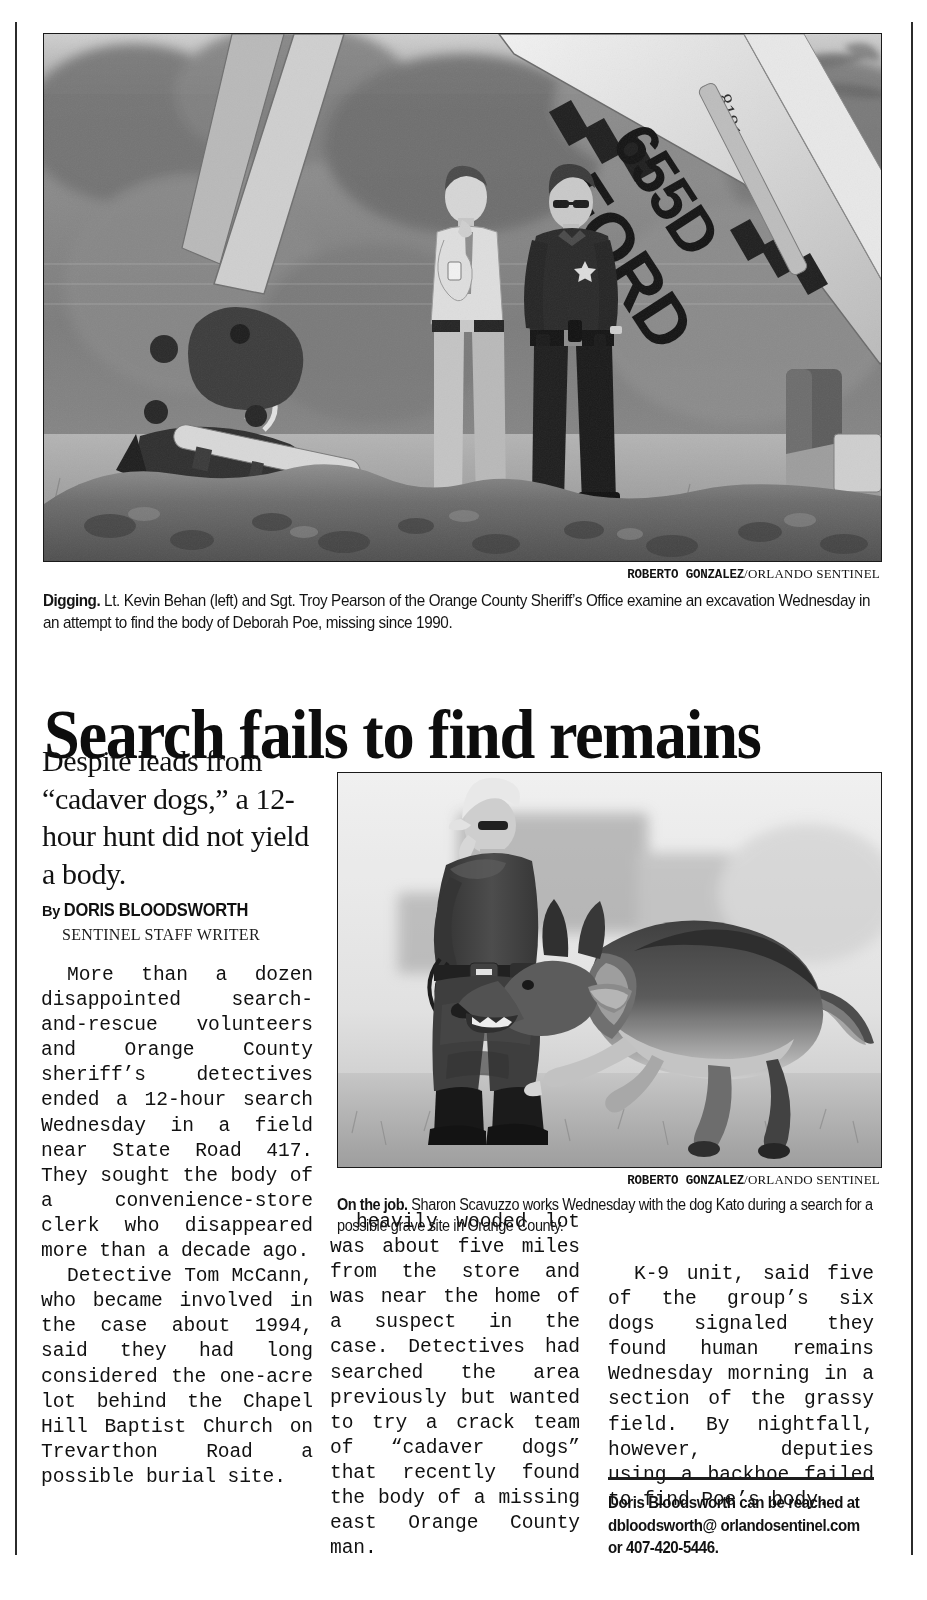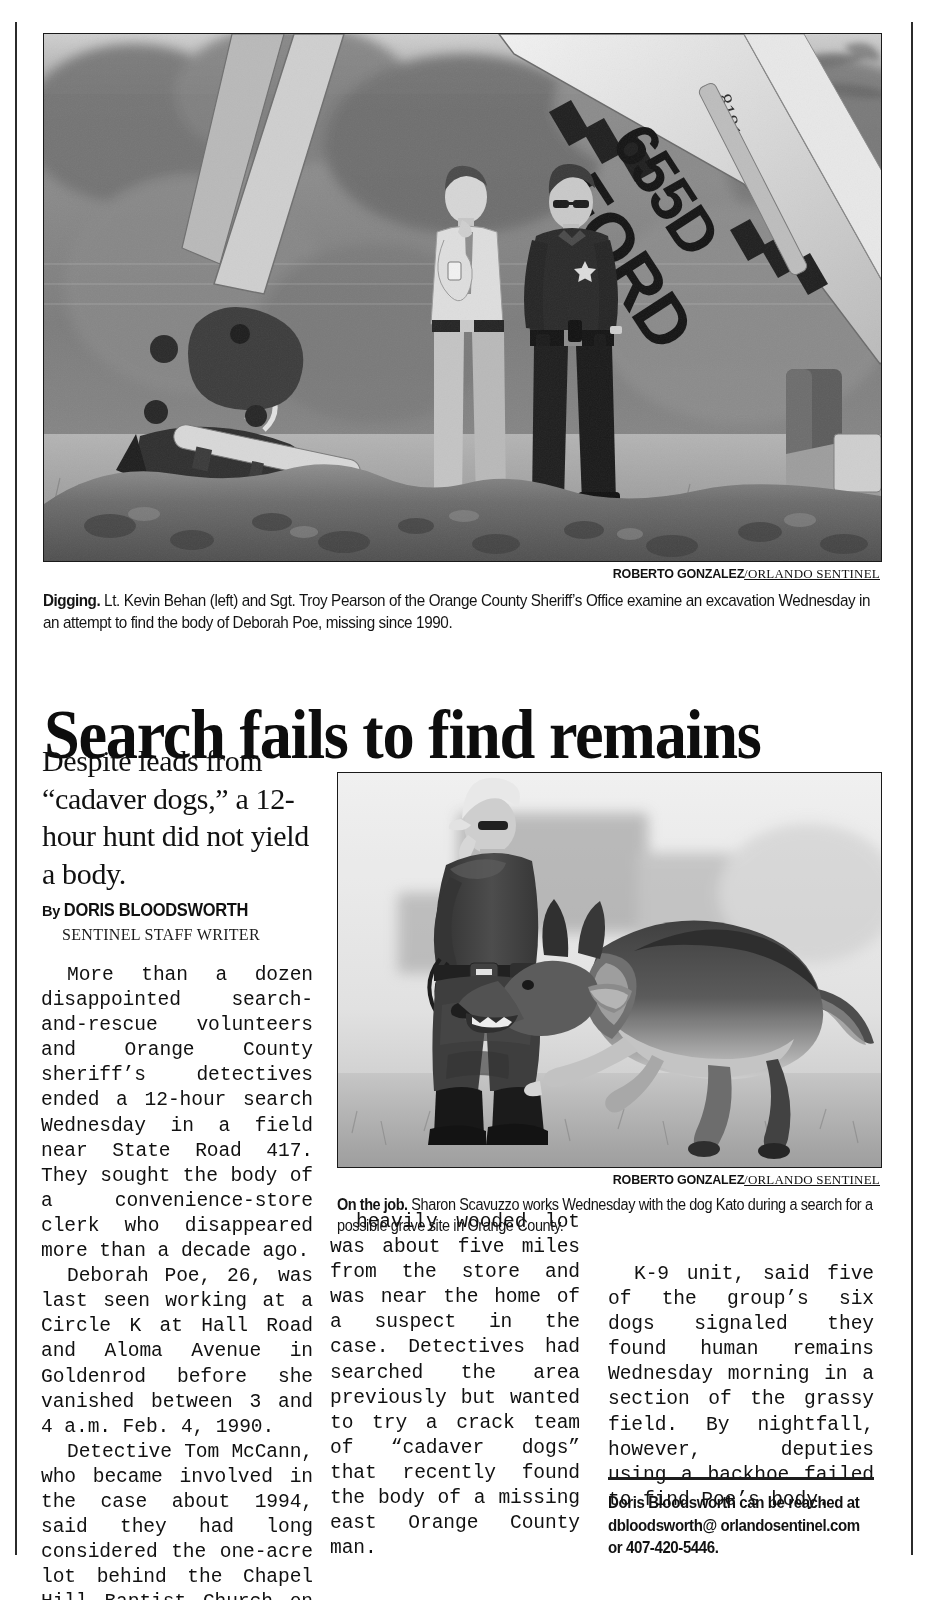--- a/index.html
+++ b/index.html
@@ -22,27 +22,27 @@
   #photo-top{left:43px;top:33px;width:837px;height:527px;}
   #photo-dog{left:337px;top:772px;width:543px;height:394px;}
   .photo svg{display:block;width:100%;height:100%;}
 
   
   .credit{
     position:absolute;text-align:right;
     font-size:12.5px;letter-spacing:.1px;white-space:nowrap;
   }
   .credit .shooter{
-    font-family:Liberation Sans, sans-serif;
+    font-family:Liberation Mono, monospace;
     font-weight:bold;font-size:12.5px;
     letter-spacing:-.2px;
   }
   .credit .paper{
     font-family:"Liberation Serif", serif;
-    font-size:13px;letter-spacing:.2px;text-decoration:underline;
+    font-size:13px;letter-spacing:.2px;
   }
   #credit-top{left:43px;top:566px;width:837px;}
   #credit-dog{left:337px;top:1172px;width:543px;}
 
   
   .caption{
     position:absolute;
     font-family:"Liberation Sans", sans-serif;
     font-size:16.4px;line-height:21.5px;
     letter-spacing:-.42px;
@@ -490,21 +490,20 @@
       <rect width="543" height="394" filter="url(#grain2)" opacity=".45"></rect>
     </svg>
   </div>
 
   <div class="credit" id="credit-dog"><span class="shooter">ROBERTO GONZALEZ</span><span class="paper">/ORLANDO SENTINEL</span></div>
 
   <div class="caption" id="caption-dog"><b>On the job.</b><span> Sharon Scavuzzo works Wednesday with the dog Kato during a search for a possible grave site in Orange County.</span></div>
 
   <div class="col" id="col1">
     <p>More than a dozen disap­pointed search-and-rescue volunteers and Orange County sheriff’s detectives ended a 12-hour search Wednesday in a field near State Road 417. They sought the body of a convenience-store clerk who disappeared more than a decade ago.</p>
-    <p>Deborah Poe, 26, was last seen working at a Circle K at Hall Road and Aloma Ave­nue in Goldenrod before she vanished between 3 and 4 a.m. Feb. 4, 1990.</p>
     <p>Detective Tom McCann, who became involved in the case about 1994, said they had long considered the one-acre lot behind the Chapel Hill Baptist Church on Tre­varthon Road a possible burial site.</p>
   </div>
 
   <div class="col" id="col2">
     <p>heavily wooded lot was about five miles from the store and was near the home of a suspect in the case. De­tectives had searched the ar­ea previously but wanted to try a crack team of “cadaver dogs” that recently found the body of a missing east Or­ange County man.</p>
   </div>
 
   <div class="col" id="col3">
     <p>K-9 unit, said five of the group’s six dogs signaled they found human remains Wednesday morning in a section of the grassy field. By nightfall, however, deputies using a backhoe failed to find Poe’s body.</p>
   </div>

